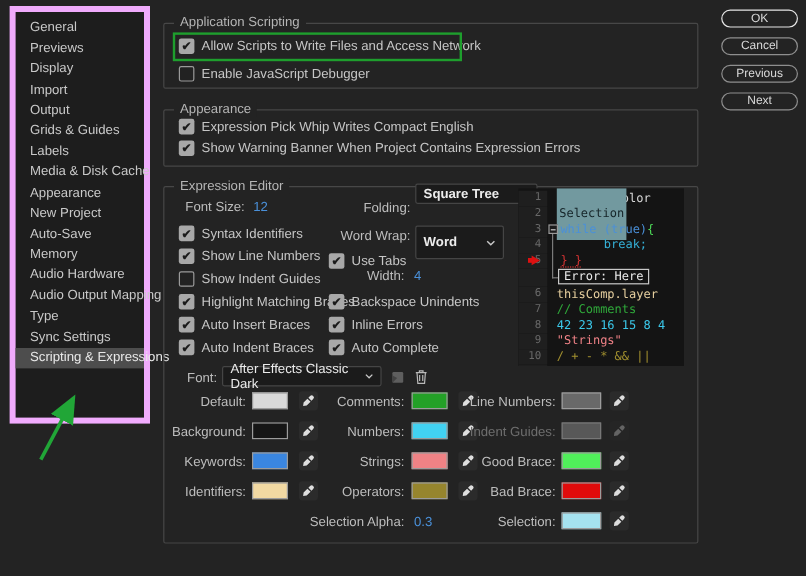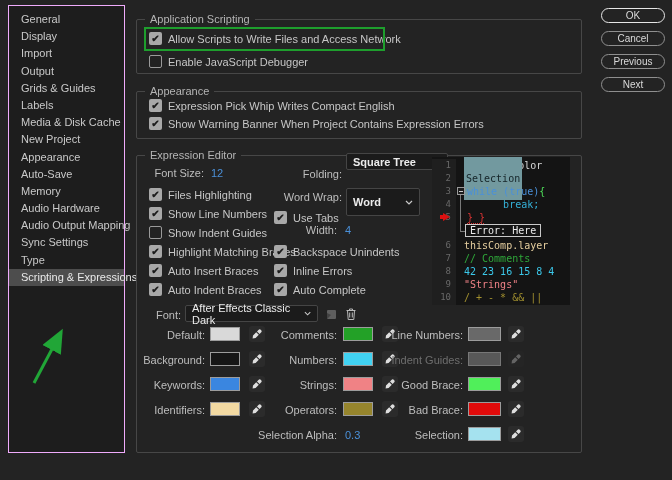--- a/index.html
+++ b/index.html
@@ -4,22 +4,22 @@
 <style>
   html,body{margin:0;padding:0}
   body{width:672px;height:480px;background:#232323;position:relative;overflow:hidden;
        font-family:"Liberation Sans",sans-serif;color:#c2c2c2;-webkit-font-smoothing:antialiased}
   .abs{position:absolute}
   .label{font-size:11px;color:#bdbdbd;white-space:nowrap}
   .rlabel{text-align:right}
   .blue{color:#4a90d9}
   .dim{color:#6e6e6e}
   
-  .sidebar{position:absolute;left:8px;top:5px;width:117px;height:448px;background:#1d1d1d;
-           border:1px solid #f0abfc;box-sizing:border-box;padding-top:5px}
+  .sidebar{position:absolute;left:8px;top:5px;width:117px;height:348px;background:#1d1d1d;
+           border:5px solid #f0abfc;box-sizing:border-box;padding-top:5px}
   .side-item{height:17.2px;line-height:17.2px;padding-left:12px;font-size:11px;color:#c9c9c9;
              white-space:nowrap;cursor:default}
   .side-item.selected{background:#4d4d4d;color:#e9e9e9}
   
   .btn{position:absolute;left:601px;width:64px;height:15px;border:1px solid #8f8f8f;border-radius:9px;
        background:transparent;color:#d9d9d9;font-size:10px;text-align:center;line-height:13px;box-sizing:border-box}
   .btn.default{border-color:#e6e6e6}
   
   .group{position:absolute;left:136px;width:446px;border:1px solid #474747;border-radius:2px;box-sizing:border-box}
   .gtitle{position:absolute;top:-7px;left:8px;background:#232323;padding:0 5px;font-size:11px;color:#b5b5b5;white-space:nowrap}
@@ -64,34 +64,35 @@
   
   .anno-box{position:absolute;left:144px;top:27px;width:241px;height:24px;border:2px solid #1e9e2d;
             z-index:6;pointer-events:none;box-sizing:border-box}
   .anno-svg{position:absolute;left:0;top:0;width:672px;height:480px;z-index:7;pointer-events:none}
 </style>
 </head>
 <body>
 
 <div class="sidebar">
   <div class="side-item">General</div>
+  <div class="side-item">Previews</div>
   <div class="side-item">Display</div>
   <div class="side-item">Import</div>
   <div class="side-item">Output</div>
   <div class="side-item">Grids &amp; Guides</div>
   <div class="side-item">Labels</div>
   <div class="side-item">Media &amp; Disk Cache</div>
+  <div class="side-item">Appearance</div>
   <div class="side-item">New Project</div>
-  <div class="side-item">Appearance</div>
   <div class="side-item">Auto-Save</div>
   <div class="side-item">Memory</div>
   <div class="side-item">Audio Hardware</div>
   <div class="side-item">Audio Output Mapping</div>
+  <div class="side-item">Type</div>
   <div class="side-item">Sync Settings</div>
-  <div class="side-item">Type</div>
   <div class="side-item selected">Scripting &amp; Expressions</div>
 </div>
 
 <div class="btn default" style="top:8px">OK</div>
 <div class="btn" style="top:31px">Cancel</div>
 <div class="btn" style="top:54px">Previous</div>
 <div class="btn" style="top:77px">Next</div>
 
 <div class="group" style="top:19px;height:55px">
   <div class="gtitle">Application Scripting</div>
@@ -135,21 +136,21 @@
 <div class="abs label rlabel" style="left:280px;top:191px;width:62px">Word Wrap:</div>
 <div class="dd" style="left:346px;top:188px;width:74px;height:28px">
   <span>Word</span>
   <svg width="8" height="5" viewBox="0 0 8 5">
       <path d="M1 1 L4 4 L7 1" stroke="#c9c9c9" fill="none" stroke-width="1.2"></path>
     </svg>
 </div>
 
 <div class="cb" style="left:149px;top:188px">
   <span class="box on">✔</span>
-  <span class="cbl">Files Highlighting</span>
+  <span class="cbl">Syntax Identifiers</span>
 </div>
 <div class="cb" style="left:149px;top:207px">
   <span class="box on">✔</span>
   <span class="cbl">Show Line Numbers</span>
 </div>
 <div class="cb" style="left:149px;top:226px">
   <span class="box off"></span>
   <span class="cbl">Show Indent Guides</span>
 </div>
 <div class="cb" style="left:149px;top:245px">

